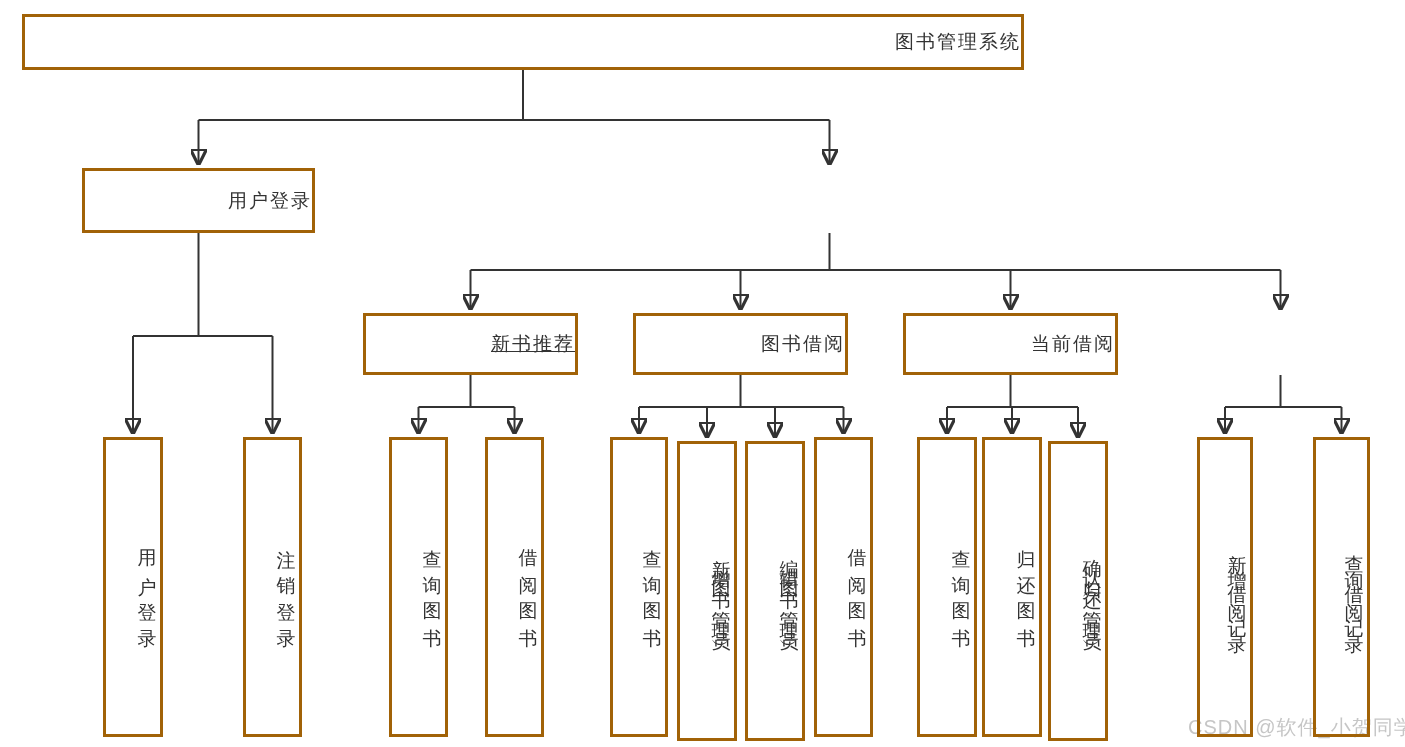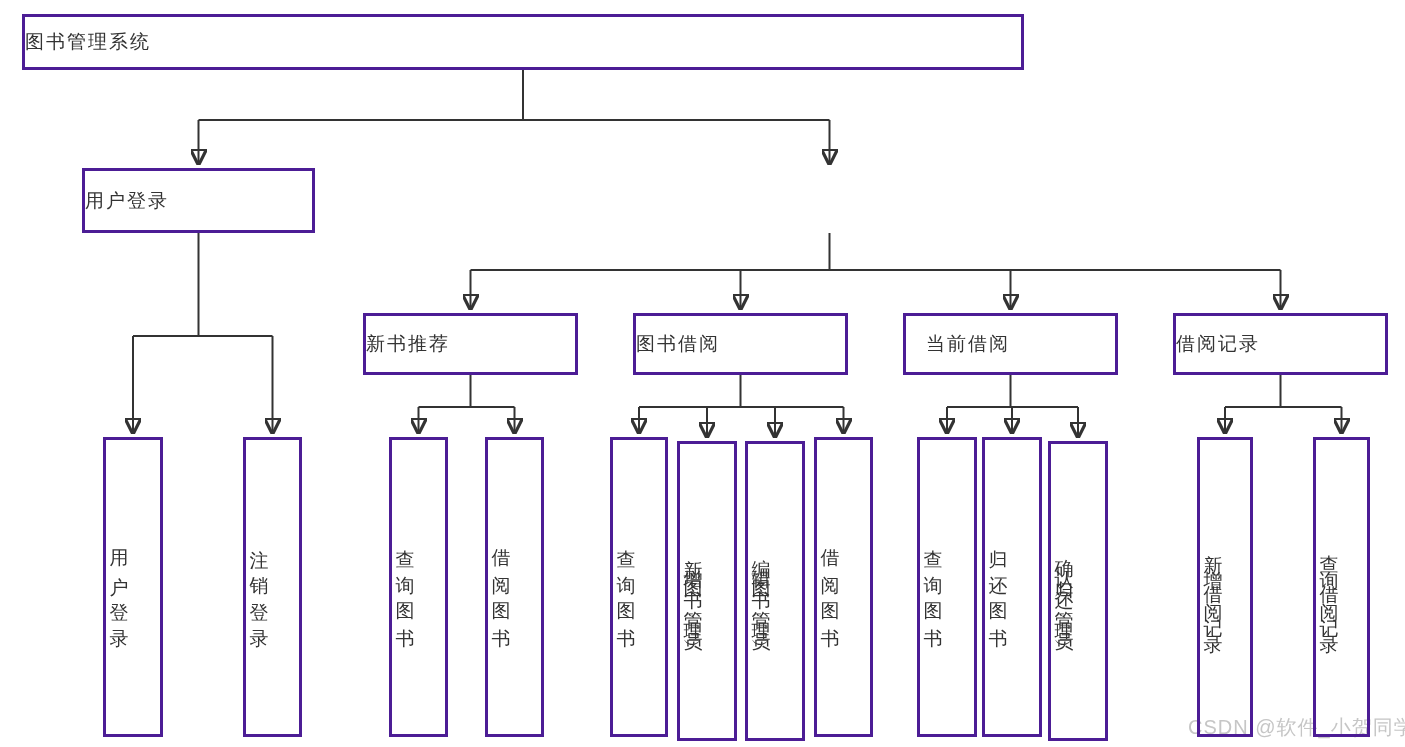--- a/index.html
+++ b/index.html
@@ -23,26 +23,26 @@
     position: absolute;
     z-index: 1;
     color: #c6c6c6;
     font-size: 20px;
     letter-spacing: 1px;
     white-space: nowrap;
   }
   .node {
     position: absolute;
     box-sizing: border-box;
-    border: 3px solid #4c1d95;
+    border: 3px solid #a16207;
     background: transparent;
     z-index: 2;
     display: flex;
     align-items: center;
-    justify-content: flex-start;
+    justify-content: flex-end;
     text-align: center;
   }
   .h-label {
     font-size: 19px;
     letter-spacing: 2px;
     white-space: nowrap;
   }
   .v-label {
     writing-mode: vertical-rl;
     text-orientation: mixed;
@@ -102,31 +102,28 @@
   <div class="wm" style="left:1188px; top:714px;">CSDN @软件_小贺同学</div>
 
   <div class="node" style="left:22px; top:14px; width:1002px; height:56px;">
     <span class="h-label">图书管理系统</span>
   </div>
 
   <div class="node" style="left:82px; top:168px; width:233px; height:65px;">
     <span class="h-label">用户登录</span>
   </div>
 
-  <div class="node" style="left:363px; top:313px; width:215px; height:62px;">
+  <div class="node" style="left:363px; top:313px; width:215px; height:62px;text-decoration:underline;">
     <span class="h-label">新书推荐</span>
   </div>
   <div class="node" style="left:633px; top:313px; width:215px; height:62px;font-family:Liberation Mono, monospace;">
     <span class="h-label">图书借阅</span>
   </div>
   <div class="node" style="left:903px; top:313px; width:215px; height:62px;padding-left:20px;">
     <span class="h-label">当前借阅</span>
-  </div>
-  <div class="node" style="left:1173px; top:313px; width:215px; height:62px;">
-    <span class="h-label">借阅记录</span>
   </div>
 
   <div class="node" style="left:103px; top:437px; width:60px; height:300px;">
     <span class="v-label v4">用户登录</span>
   </div>
   <div class="node" style="left:243px; top:437px; width:59px; height:300px;">
     <span class="v-label v4">注销登录</span>
   </div>
 
   <div class="node" style="left:389px; top:437px; width:59px; height:300px;">

